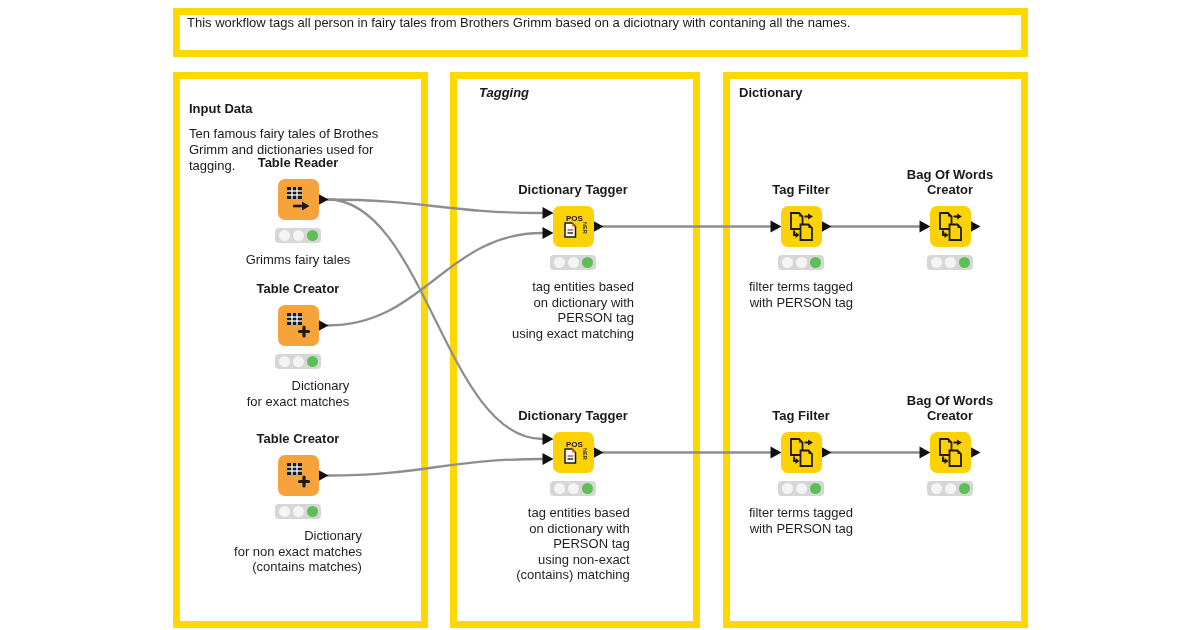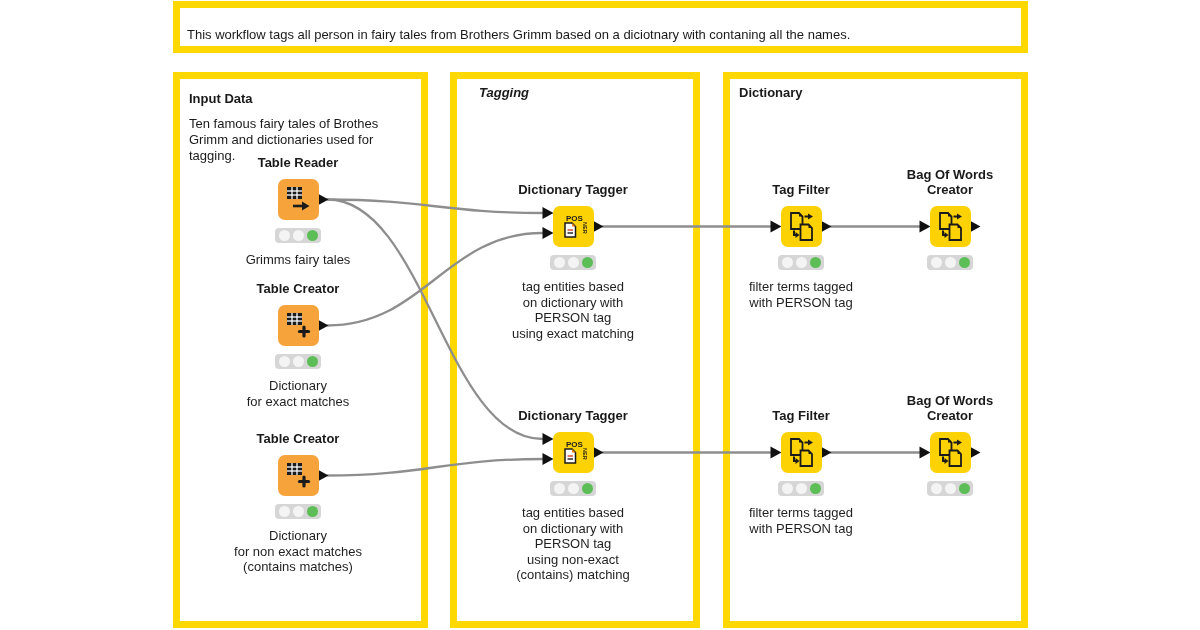--- a/index.html
+++ b/index.html
@@ -1,41 +1,41 @@
 <!DOCTYPE html>
 <html><head>
 <meta charset="utf-8">
 <style>
   html,body{margin:0;padding:0;background:#ffffff;}
   body{font-family:"Liberation Sans", sans-serif;}
   #canvas{position:relative;width:1200px;height:630px;background:#ffffff;overflow:hidden;}
 
   
   .annotation{position:absolute;background:#ffffff;border:7px solid #FFD800;box-sizing:border-box;z-index:1;}
-  #banner{left:173px;top:1px;width:855px;height:49px;padding:19px 7px;}
+  #banner{left:173px;top:8px;width:855px;height:49px;padding:0 7px;}
   #banner .banner-text{font-size:13px;color:#1a1a1a;}
-  #panel-input{left:173px;top:72px;width:255px;height:556px;padding:12px 9px;}
+  #panel-input{left:173px;top:72px;width:255px;height:556px;padding:22px 9px;}
   #panel-tagging{left:450px;top:72px;width:250px;height:556px;padding:6px 22px;font-style:italic;}
   #panel-filtering{left:723px;top:72px;width:305px;height:556px;padding:6px 9px;}
   .panel-title{font-size:13px;font-weight:bold;color:#1a1a1a;margin-bottom:10px;}
   .panel-desc{font-size:13px;line-height:16px;color:#1a1a1a;}
 
   
   #wires{position:absolute;left:0;top:0;width:1200px;height:630px;z-index:3;pointer-events:none;}
 
   
   #nodes{position:absolute;left:0;top:0;width:1200px;height:532px;z-index:4;pointer-events:none;}
   .node{position:absolute;width:180px;display:flex;flex-direction:column;align-items:center;pointer-events:auto;}
   .node-title{font-size:13px;font-weight:bold;color:#1a1a1a;line-height:15px;text-align:center;white-space:pre-line;margin-bottom:9px;}
   .node-icon{width:41px;height:41px;border-radius:7px;flex:0 0 41px;}
   .lights{margin-top:8px;width:46px;height:15px;border-radius:4px;background:#D6D6D6;display:flex;align-items:center;justify-content:space-around;padding:0 2px;box-sizing:border-box;}
   .lights span{width:11px;height:11px;border-radius:50%;display:block;}
   .light-off{background:#F4F4F4;}
   .light-on{background:#5DBE58;}
-  .node-label{margin-top:9px;font-size:13px;line-height:15.5px;color:#1f1f1f;text-align:center;white-space:pre-line;}
+  .node-label{margin-top:9px;font-size:13px;line-height:15.5px;color:#1f1f1f;text-align:right;white-space:pre-line;}
 </style>
 </head>
 <body>
 
 <div id="canvas">
 
   <div class="annotation" id="banner">
     <div class="banner-text">This workflow tags all person in fairy tales from Brothers Grimm based on a diciotnary with contaning all the names.</div>
   </div>
 

